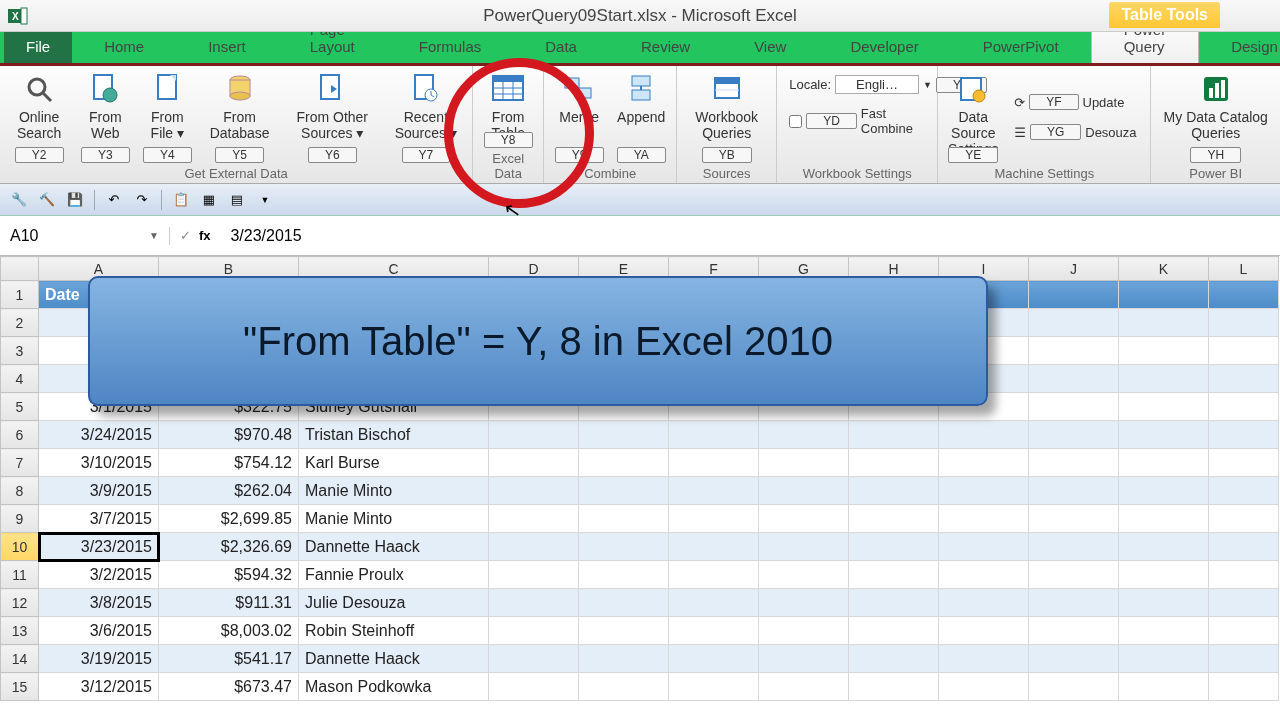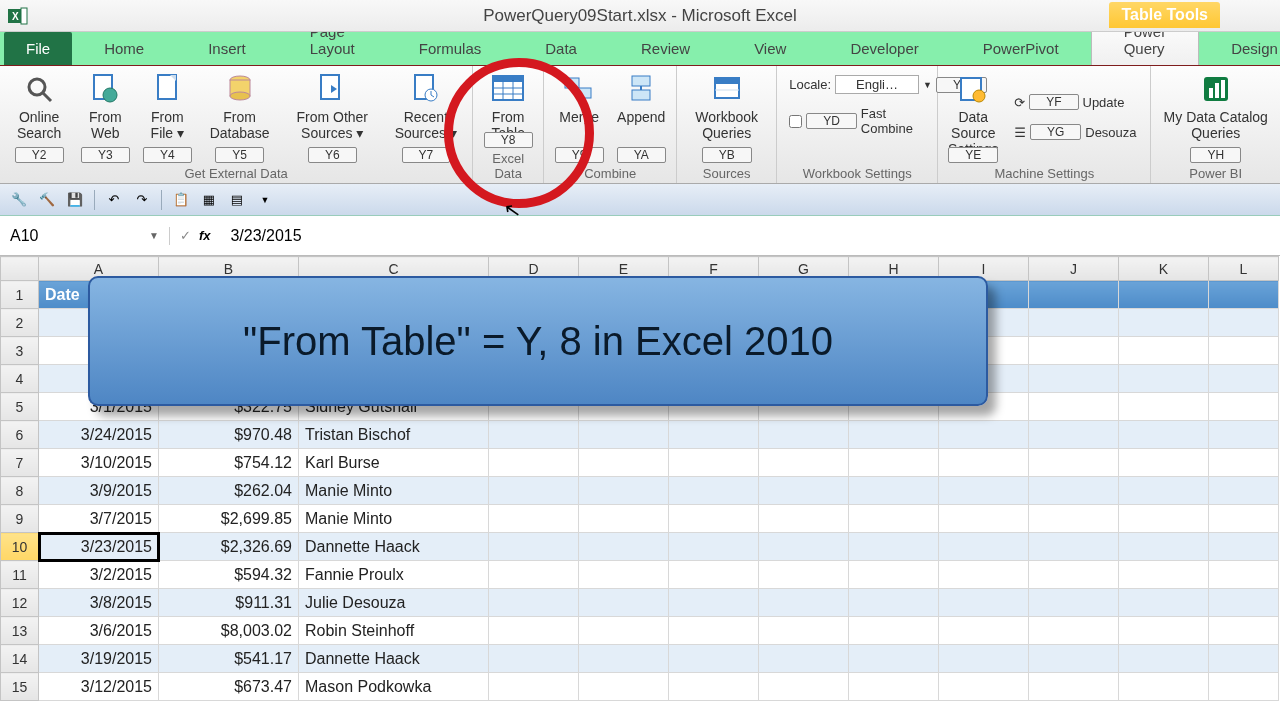--- a/index.html
+++ b/index.html
@@ -3,21 +3,21 @@
 <meta charset="utf-8">
 <style>
   * { box-sizing: border-box; margin: 0; padding: 0; }
   body { font-family: "Segoe UI", Tahoma, sans-serif; font-size: 13px; background: #fff; overflow: hidden; width: 1280px; height: 720px; position: relative; }
 
   .title-bar { height: 32px; background: linear-gradient(#f8f8f8,#ececec); display: flex; align-items: center; position: relative; border-bottom: 1px solid #ccc; }
   .title-bar .excel-icon { width: 24px; height: 24px; margin: 0 6px; display:flex;align-items:center;justify-content:center; }
   .title-text { position: absolute; left: 50%; transform: translateX(-50%); font-size: 17px; color: #444; }
   .table-tools { position: absolute; right: 60px; top: 2px; background: linear-gradient(#ffd766,#ffc733); color: #fff; font-weight: 600; padding: 4px 12px; border-radius: 3px 3px 0 0; font-size: 16px; }
 
-  .tabs { height: 34px; display: flex; align-items: flex-end; background: #86efac; border-bottom: 1px solid #7f1d1d; padding-left: 4px; }
+  .tabs { height: 34px; display: flex; align-items: flex-end; background: #22c55e; border-bottom: 3px solid #7f1d1d; padding-left: 4px; }
   .file-tab { background: #217346; color: #fff; padding: 8px 22px; font-size: 15px; border-radius: 2px 2px 0 0; }
   .tab { padding: 8px 32px; font-size: 15px; color: #444; cursor: pointer; }
   .tab.active { background: linear-gradient(#fff,#f0f0f0); border: 1px solid #bbb; border-bottom: none; border-radius: 3px 3px 0 0; }
 
   .ribbon { height: 118px; background: linear-gradient(#fdfdfd,#e6e6e6); border-bottom: 1px solid #aaa; display: flex; align-items: stretch; }
   .ribbon-group { border-right: 1px solid #ccc; display: flex; flex-direction: column; padding: 3px 4px 1px; }
   .ribbon-group-row { display: flex; flex: 1; }
   .ribbon-btn { display: flex; flex-direction: column; align-items: center; justify-content: flex-start; padding: 2px 6px; font-size: 13px; color: #333; text-align: center; min-width: 62px; cursor: pointer; position: relative; }
   .ribbon-btn .icon-box { width: 40px; height: 36px; display:flex;align-items:center;justify-content:center; margin-bottom:2px;}
   .ribbon-btn .lbl { line-height: 1.15; font-size: 14px; }
@@ -307,21 +307,21 @@
   <div class="qbtn" style="font-size:9px">▼</div>
 </div>
 
 <div class="formula-bar">
   <div class="name-box">
     <span>A10</span>
     <span class="dd">▼</span>
   </div>
   <div class="fx-icons">
     <span style="color:#888">✓</span>
-    <span style="font-style:italic;font-weight:bold">fx</span>
+    <span style="font-weight:bold">fx</span>
   </div>
   <div class="fx-val">3/23/2015</div>
 </div>
 
 <div class="grid-area">
 <table class="sheet">
   <colgroup>
     <col style="width:38px">
         <col style="width:120px">
         <col style="width:140px">

